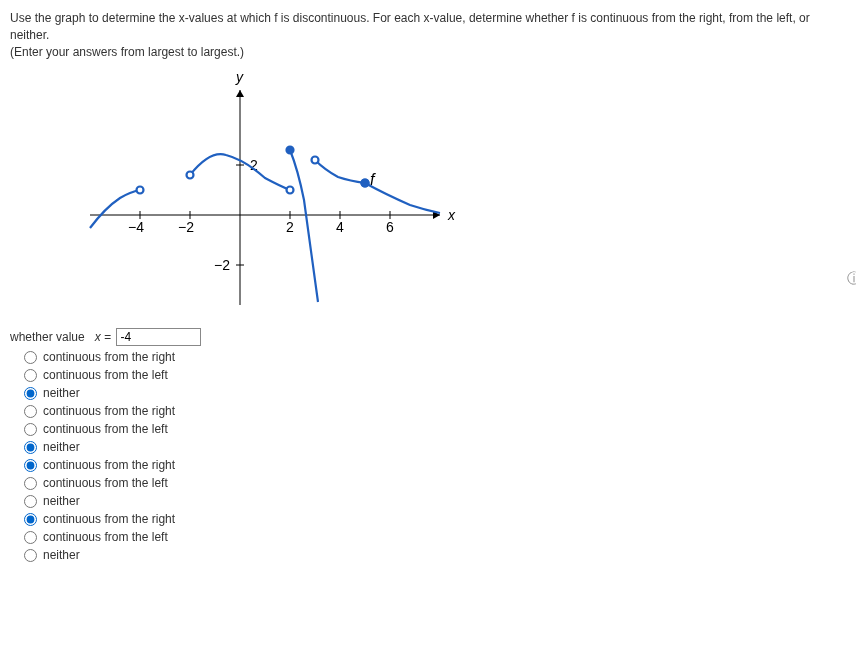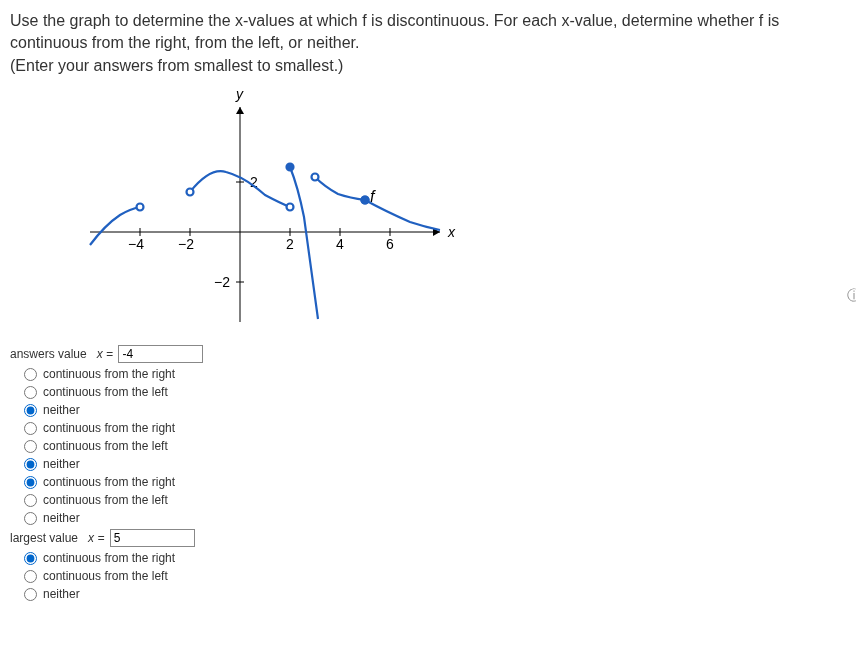--- a/index.html
+++ b/index.html
@@ -5,21 +5,21 @@
     * { box-sizing: border-box; margin: 0; padding: 0; }
     body {
       font-family: Arial, sans-serif;
       font-size: 13px;
       padding: 10px;
       color: #333;
       width: 856px;
       height: 661px;
       overflow: hidden;
     }
-    .instructions { font-size: 16px; line-height: 1.4; margin-bottom: 10px; }
+    .instructions { font-size: 12px; line-height: 1.4; margin-bottom: 10px; }
     .graph-container { margin-left: 60px; margin-bottom: 10px; position: relative; }
     .help-icon { position: absolute; right: -15px; bottom: 30px; color: #888; font-size: 14px; }
     .questions { font-size: 12px; }
     .question-group { margin-bottom: 4px; }
     .label-line { margin-bottom: 3px; }
     .text-input {
       border: 1px solid #888;
       padding: 1px 3px;
       font-size: 12px;
       width: 85px;
@@ -35,21 +35,21 @@
       margin-right: 6px;
       accent-color: #0066cc;
     }
     .italic { font-style: italic; }
   </style>
 </head>
 <body>
 
 <div class="instructions">
   <span>Use the graph to determine the x-values at which f is discontinuous. For each x-value, determine whether f is continuous from the right, from the left, or neither.</span><br>
-  <span>(Enter your answers from smallest to smallest.)</span>
+  <span>(Enter your answers from largest to largest.)</span>
 </div>
 
 <div class="graph-container">
   <svg width="400" height="245" viewBox="0 0 400 245">
 
     <g>
 
       <line x1="20" y1="145" x2="370" y2="145" stroke="black" stroke-width="1"></line>
       <polygon points="370,145 363,141 363,149" fill="black"></polygon>
       <text x="378" y="150" font-style="italic" font-size="14">x</text>
@@ -97,21 +97,21 @@
       <circle cx="295" cy="113" r="3.5" fill="#2060c0" stroke="#2060c0"></circle>
     </g>
   </svg>
   <span class="help-icon">ⓘ</span>
 </div>
 
 <div class="questions">
 
   <div class="question-group">
     <div class="label-line">
-      <span>answers value</span>&nbsp;&nbsp;
+      <span>whether value</span>&nbsp;&nbsp;
       <span class="italic">x = </span><input type="text" class="text-input" value="-4" style="">
     </div>
     <label class="radio-option">
         <input type="radio" name="q1" style="">
         <span>continuous from the right</span>
       </label>
     <label class="radio-option">
         <input type="radio" name="q1" style="">
         <span>continuous from the left</span>
       </label>
@@ -145,24 +145,20 @@
         <input type="radio" name="q3" style="">
         <span>continuous from the left</span>
       </label>
     <label class="radio-option">
         <input type="radio" name="q3" style="">
         <span>neither</span>
       </label>
   </div>
 
   <div class="question-group">
-    <div class="label-line">
-      <span>largest value</span>&nbsp;&nbsp;
-      <span class="italic">x = </span><input type="text" class="text-input" value="5" style="">
-    </div>
     <label class="radio-option">
         <input type="radio" name="q4" checked="" style="">
         <span>continuous from the right</span>
       </label>
     <label class="radio-option">
         <input type="radio" name="q4" style="">
         <span>continuous from the left</span>
       </label>
     <label class="radio-option">
         <input type="radio" name="q4" style="">

